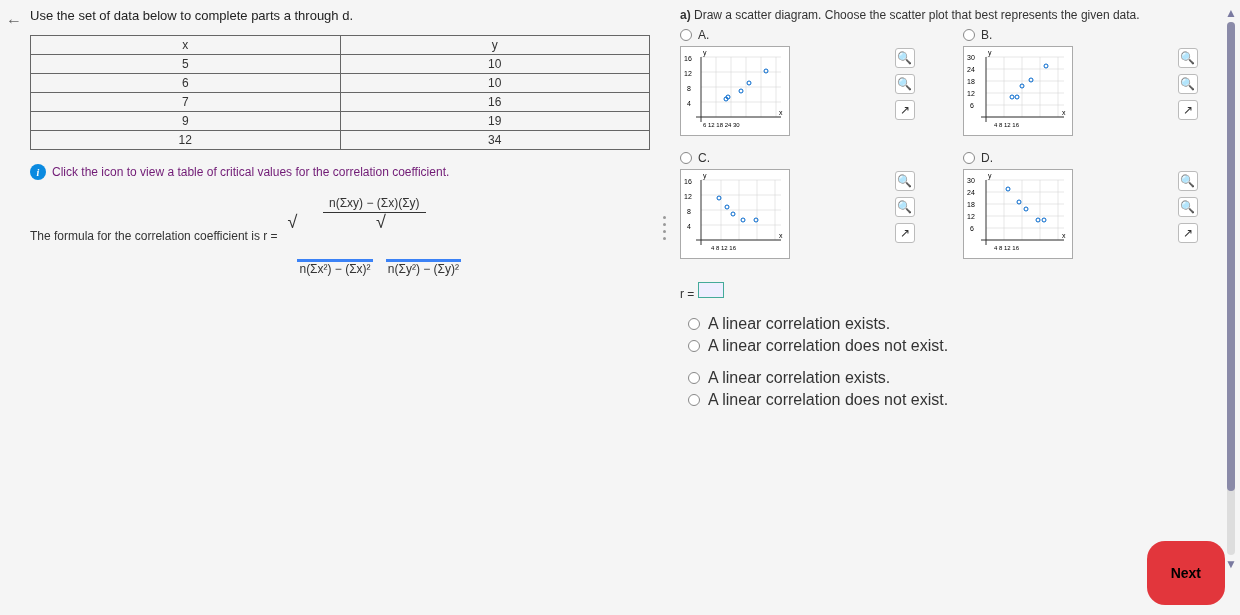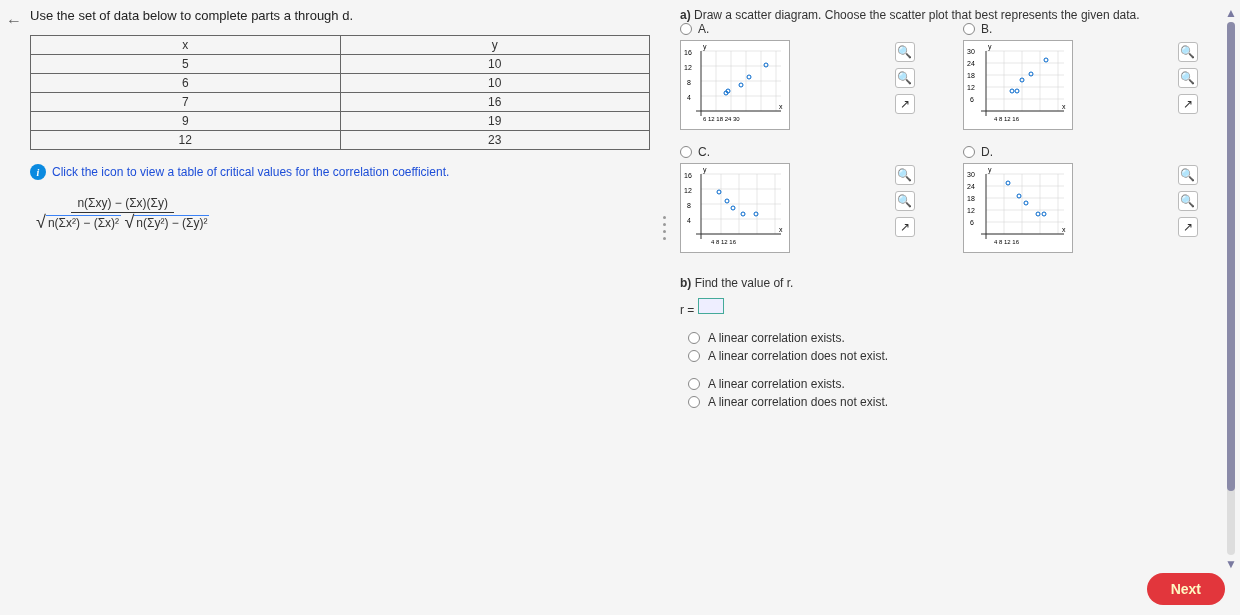--- a/index.html
+++ b/index.html
@@ -19,26 +19,26 @@
   .instruction { font-size: 13px; margin-bottom: 12px; color: #222; }
   table.data { border-collapse: collapse; width: 100%; margin-bottom: 14px; }
   table.data td, table.data th { border: 1px solid #666; padding: 2px 0; text-align: center; font-size: 12px; font-weight: normal; }
   table.data th { font-weight: normal; }
   .critical-row { display: flex; align-items: center; gap: 6px; margin-bottom: 16px; }
   .info-icon {
     width: 16px; height: 16px; border-radius: 50%; background: #0a8ae0;
     color: #fff; display: flex; align-items: center; justify-content: center;
     font-weight: bold; font-size: 10px; font-style: italic; font-family: serif;
   }
-  .critical-text { color: #1d4ed8; font-size: 12px; }
+  .critical-text { color: #701a75; font-size: 12px; }
   .formula-row { display: flex; align-items: center; gap: 4px; font-size: 12px; }
   .frac { display: inline-flex; flex-direction: column; align-items: center; font-size: 12px; text-align: right; }
   .frac .num { border-bottom: 1px solid #333; padding: 0 6px 2px; }
   .frac .den { padding: 2px 6px 0; }
-  .part-label { font-size: 12px; }
+  .part-label { font-size: 12px; margin-bottom: 6px; }
   .part-label b { font-weight: bold; }
   .scatter-grid { display: grid; grid-template-columns: 1fr 1fr; gap: 12px 30px; margin-bottom: 20px; }
   .scatter-option { position: relative; }
   .option-head { display: flex; align-items: center; gap: 6px; font-size: 12px; margin-bottom: 4px; }
   .radio { width: 12px; height: 12px; border: 1px solid #888; border-radius: 50%; display: inline-block; background: #fff; }
   .mini-chart {
     width: 110px; height: 90px; background: #fff; border: 1px solid #aaa;
     display: inline-block; position: relative; font-size: 8px; color: #555;
   }
   .mini-chart svg { position: absolute; top: 0; left: 0; }
@@ -47,25 +47,25 @@
     width: 20px; height: 20px; border: 1px solid #bbb; border-radius: 3px;
     display: flex; align-items: center; justify-content: center; background: #fff;
     font-size: 12px; cursor: pointer;
   }
   .part-section { margin-bottom: 14px; font-size: 12px; }
   .inline-input {
     display: inline-block; width: 26px; height: 16px;
     border: 1px solid #4a9; background: #eef;
   }
   .hint { color: #555; font-size: 11px; }
-  .radio-line { display: flex; align-items: center; gap: 8px; margin: 4px 0 4px 8px; font-size: 12px; }
+  .radio-line { display: flex; align-items: center; gap: 8px; margin: 4px 0 4px 8px; font-size: 16px; }
   .next-btn {
     position: absolute; right: 15px; bottom: 10px;
-    background: #e2363c; color: #fef9c3; border: none;
-    padding: 8px 24px; border-radius: 18px; font-size: 14px;
+    background: #e2363c; color: #000000; border: none;
+    padding: 24px 24px; border-radius: 18px; font-size: 14px;
     font-weight: bold; cursor: pointer;
   }
   .back-arrow {
     position: absolute; left: 6px; top: 10px; font-size: 16px; color: #666; cursor: pointer;
   }
   .scrollbar-up, .scrollbar-down {
     position: absolute; right: 2px; width: 14px; height: 14px;
     color: #7a7aa0; font-size: 12px; display: flex; align-items: center; justify-content: center;
   }
   .scrollbar-up { top: 6px; }
@@ -76,21 +76,21 @@
   }
   .scrollbar-thumb { position: absolute; left: 0; right: 0; top: 0; height: 88%; background: #8a8aa8; border-radius: 4px; }
   .drag-handle {
     position: absolute; left: 660px; top: 216px; width: 8px; height: 24px;
     display: flex; flex-direction: column; justify-content: space-between;
     align-items: center; cursor: col-resize;
   }
   .drag-handle span { width: 3px; height: 3px; background: #999; border-radius: 50%; }
   .sqrt-wrap { display: inline-flex; align-items: flex-start; }
   .sqrt-sym { font-size: 18px; line-height: 14px; }
-  .sqrt-body { border-top: 1px solid #3b82f6; padding: 0 2px; }
+  .sqrt-body { border-top: 3px solid #3b82f6; padding: 0 2px; margin-top: 44px; }
 </style>
 </head>
 <body>
 
 <span class="back-arrow">←</span>
 
 <div class="container">
   <div class="left-col">
     <p class="instruction">
       <span>Use the set of data below to complete parts a through d.</span>
@@ -113,31 +113,32 @@
       <tr>
             <td>7</td>
             <td>16</td>
           </tr>
       <tr>
             <td>9</td>
             <td>19</td>
           </tr>
       <tr>
             <td>12</td>
-            <td>23</td>
+            <td>34</td>
           </tr>
     </tbody>
       </table>
 
     <div class="critical-row">
       <span class="info-icon">i</span>
       <span class="critical-text">Click the icon to view a table of critical values for the correlation coefficient.</span>
     </div>
 
     <div class="formula-row">
+      <span>The formula for the correlation coefficient is r =</span>
       <span class="frac">
         <span class="num">n(Σxy) − (Σx)(Σy)</span>
         <span class="den">
           <span class="sqrt-wrap">
               <span class="sqrt-sym">√</span>
               <span class="sqrt-body">n(Σx²) − (Σx)²</span>
             </span>
           <span class="sqrt-wrap">
               <span class="sqrt-sym">√</span>
               <span class="sqrt-body">n(Σy²) − (Σy)²</span>
@@ -318,21 +319,20 @@
         </div>
         <div class="zoom-btns">
           <span class="zoom-btn">🔍</span>
           <span class="zoom-btn">🔍</span>
           <span class="open-btn">↗</span>
         </div>
       </div>
     </div>
 
     <div class="part-section">
-      <p><b>b)</b> <span>Find the value of r.</span></p>
       <p style="margin-top:8px;">
         <span>r =</span>
         <span class="inline-input"></span>
       </p>
     </div>
 
     <div class="part-section">
       <div class="radio-line">
           <span class="radio"></span>
           <span>A linear correlation exists.</span>

